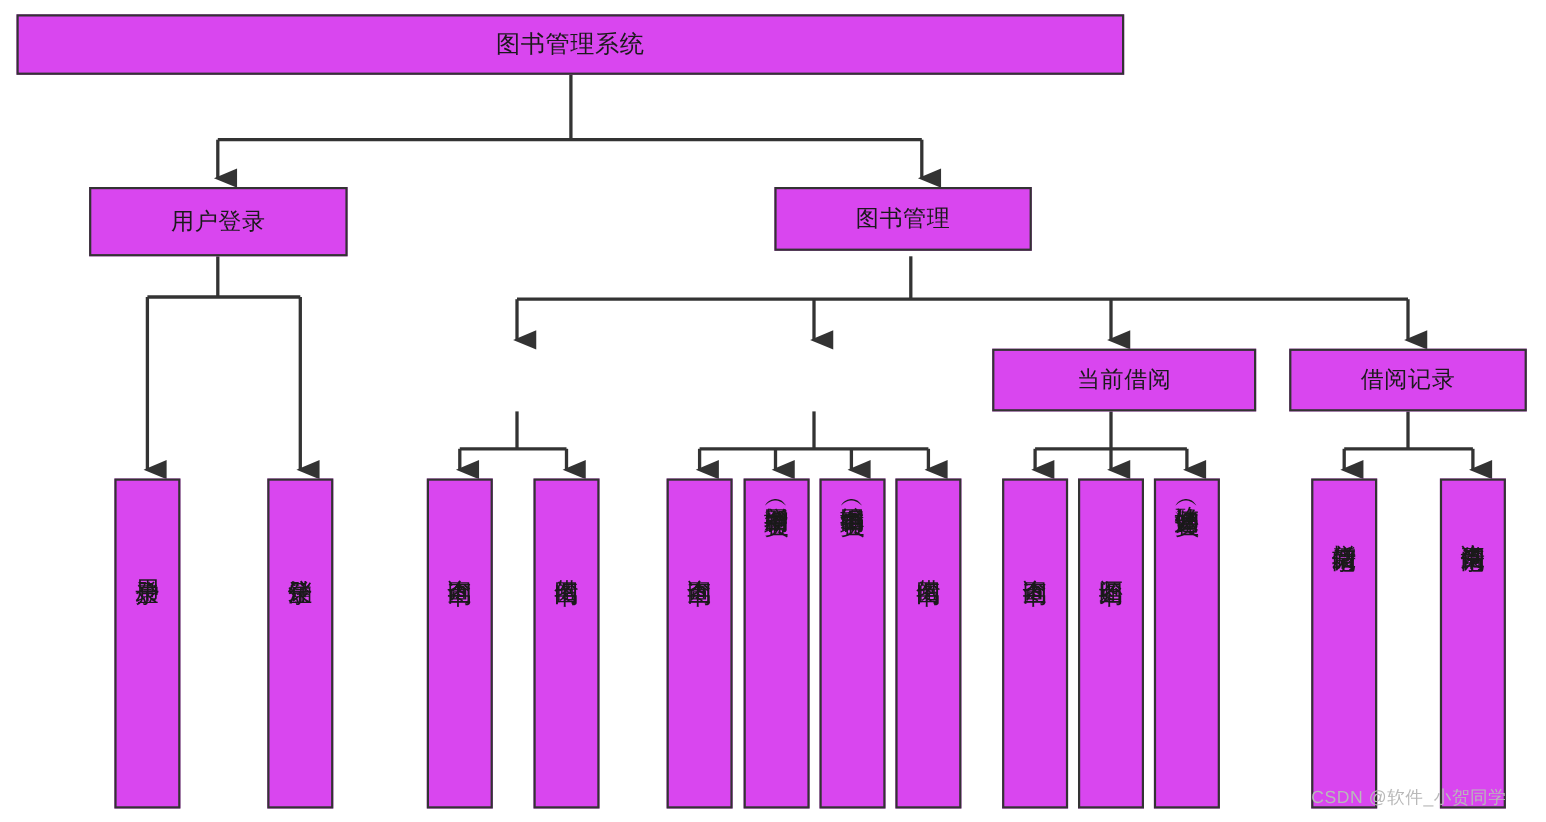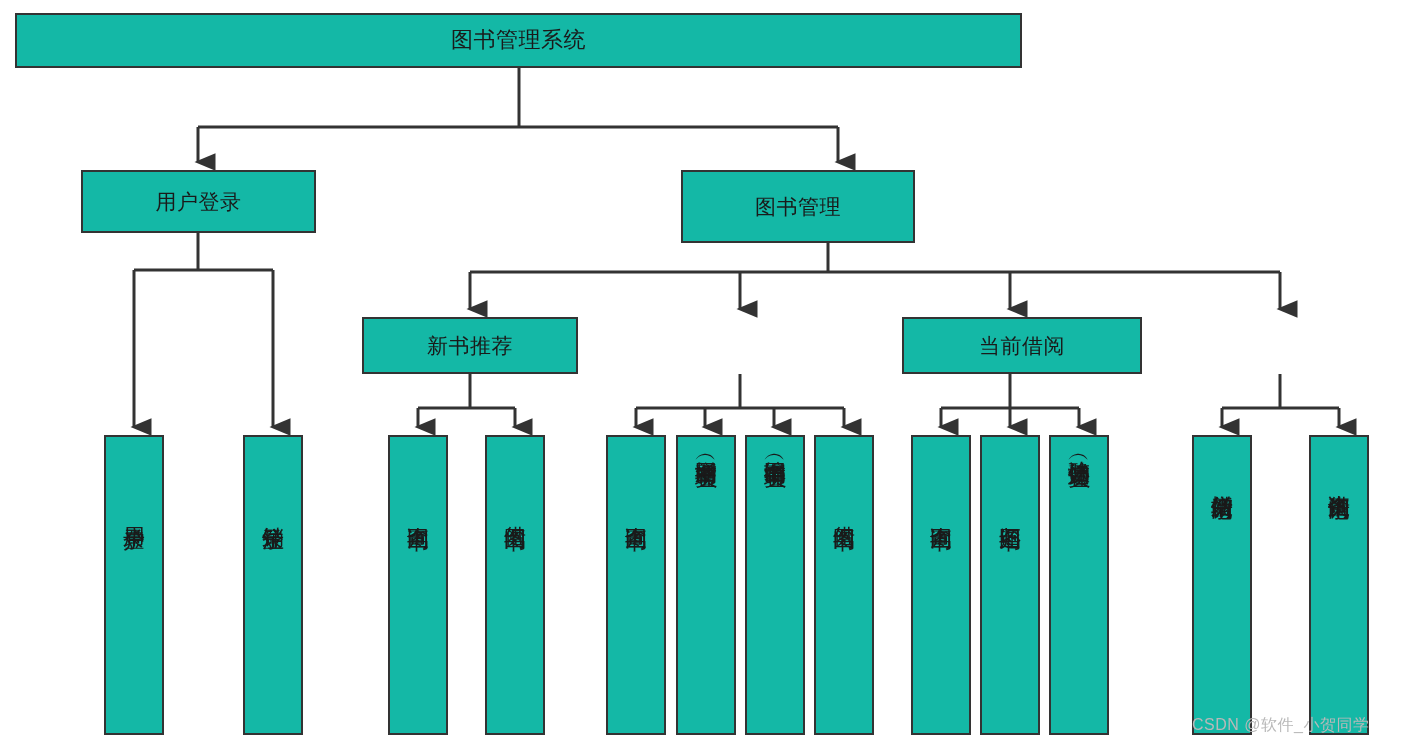--- a/index.html
+++ b/index.html
@@ -22,21 +22,21 @@
     left: 0;
     top: 0;
     width: 1405px;
     height: 747px;
     pointer-events: none;
   }
   .node {
     position: absolute;
     box-sizing: border-box;
     border: 2px solid #333333;
-    background: #14b8a6;
+    background: #d946ef;
     display: flex;
     align-items: center;
     justify-content: center;
     color: #1a1a1a;
   }
   .node .lbl {
     display: block;
     text-align: center;
     letter-spacing: 0.5px;
   }
@@ -128,29 +128,29 @@
     </g>
   </svg>
 
   <div class="node h root" style="left:15px; top:13px; width:1007px; height:55px;">
     <span class="lbl">图书管理系统</span>
   </div>
 
   <div class="node h" style="left:81px; top:170px; width:235px; height:63px;">
     <span class="lbl">用户登录</span>
   </div>
-  <div class="node h" style="left:681px; top:170px; width:234px; height:73px;justify-content:center;">
+  <div class="node h" style="left:704px; top:170px; width:234px; height:58px;justify-content:center;">
     <span class="lbl">图书管理</span>
   </div>
 
-  <div class="node h" style="left:362px; top:317px; width:216px; height:57px;">
-    <span class="lbl">新书推荐</span>
-  </div>
   <div class="node h" style="left:902px; top:317px; width:240px; height:57px;">
     <span class="lbl">当前借阅</span>
+  </div>
+  <div class="node h" style="left:1172px; top:317px; width:216px; height:57px;">
+    <span class="lbl">借阅记录</span>
   </div>
 
   <div class="node v" style="left:104px; top:435px; width:60px; height:300px; padding-top:72px;">
     <span class="lbl">用户登录</span>
   </div>
   <div class="node v" style="left:243px; top:435px; width:60px; height:300px; padding-top:72px;">
     <span class="lbl">注销登录</span>
   </div>
 
   <div class="node v" style="left:388px; top:435px; width:60px; height:300px; padding-top:72px;">

